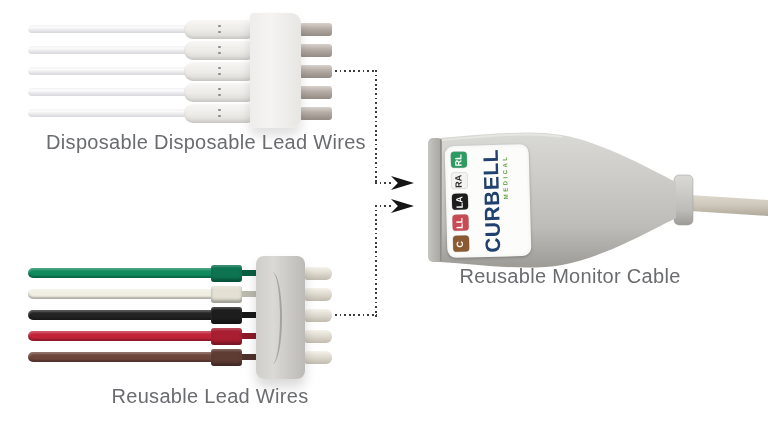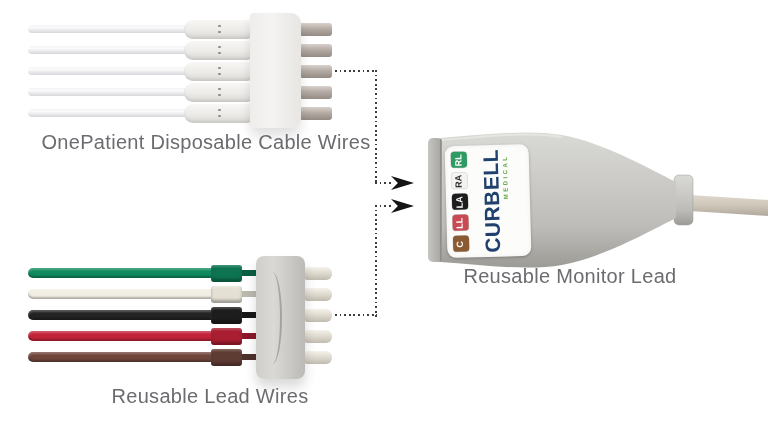--- a/index.html
+++ b/index.html
@@ -99,21 +99,21 @@
       <div class="tpin"></div>
     </div>
     <div class="trow">
       <div class="twire"></div>
       <div class="tbarrel"></div>
       <div class="tdot d1"></div>
       <div class="tdot d2"></div>
       <div class="tpin"></div>
     </div>
     <div class="tbody"></div>
-    <div class="caption" style="left:30px;top:131px;width:352px;">OnePatient Disposable Cable Wires</div>
+    <div class="caption" style="left:30px;top:131px;width:352px;">Disposable Disposable Lead Wires</div>
   </div>
 
   <div>
     <div class="brow r0">
       <div class="bwire" style="background: rgb(16, 138, 94);"></div>
       <div class="boot" style="background: rgb(13, 115, 80);"></div>
       <div class="blink" style="background: rgb(13, 115, 80);"></div>
       <div class="bpin"></div>
     </div>
     <div class="brow r1">
@@ -200,16 +200,16 @@
           </div>
       </div>
       <div class="brand-zone">
         <div class="brand-rot">
           <div class="brand-name" style="color: rgb(32, 64, 110);">CURBELL</div>
           <div class="brand-tag" style="color: rgb(91, 163, 63);">MEDICAL</div>
         </div>
       </div>
     </div>
 
-    <div class="caption" style="left:442px;top:265px;width:256px;">Reusable Monitor Lead</div>
+    <div class="caption" style="left:442px;top:265px;width:256px;">Reusable Monitor Cable</div>
   </div>
 
 </div>
 
 </body></html>

